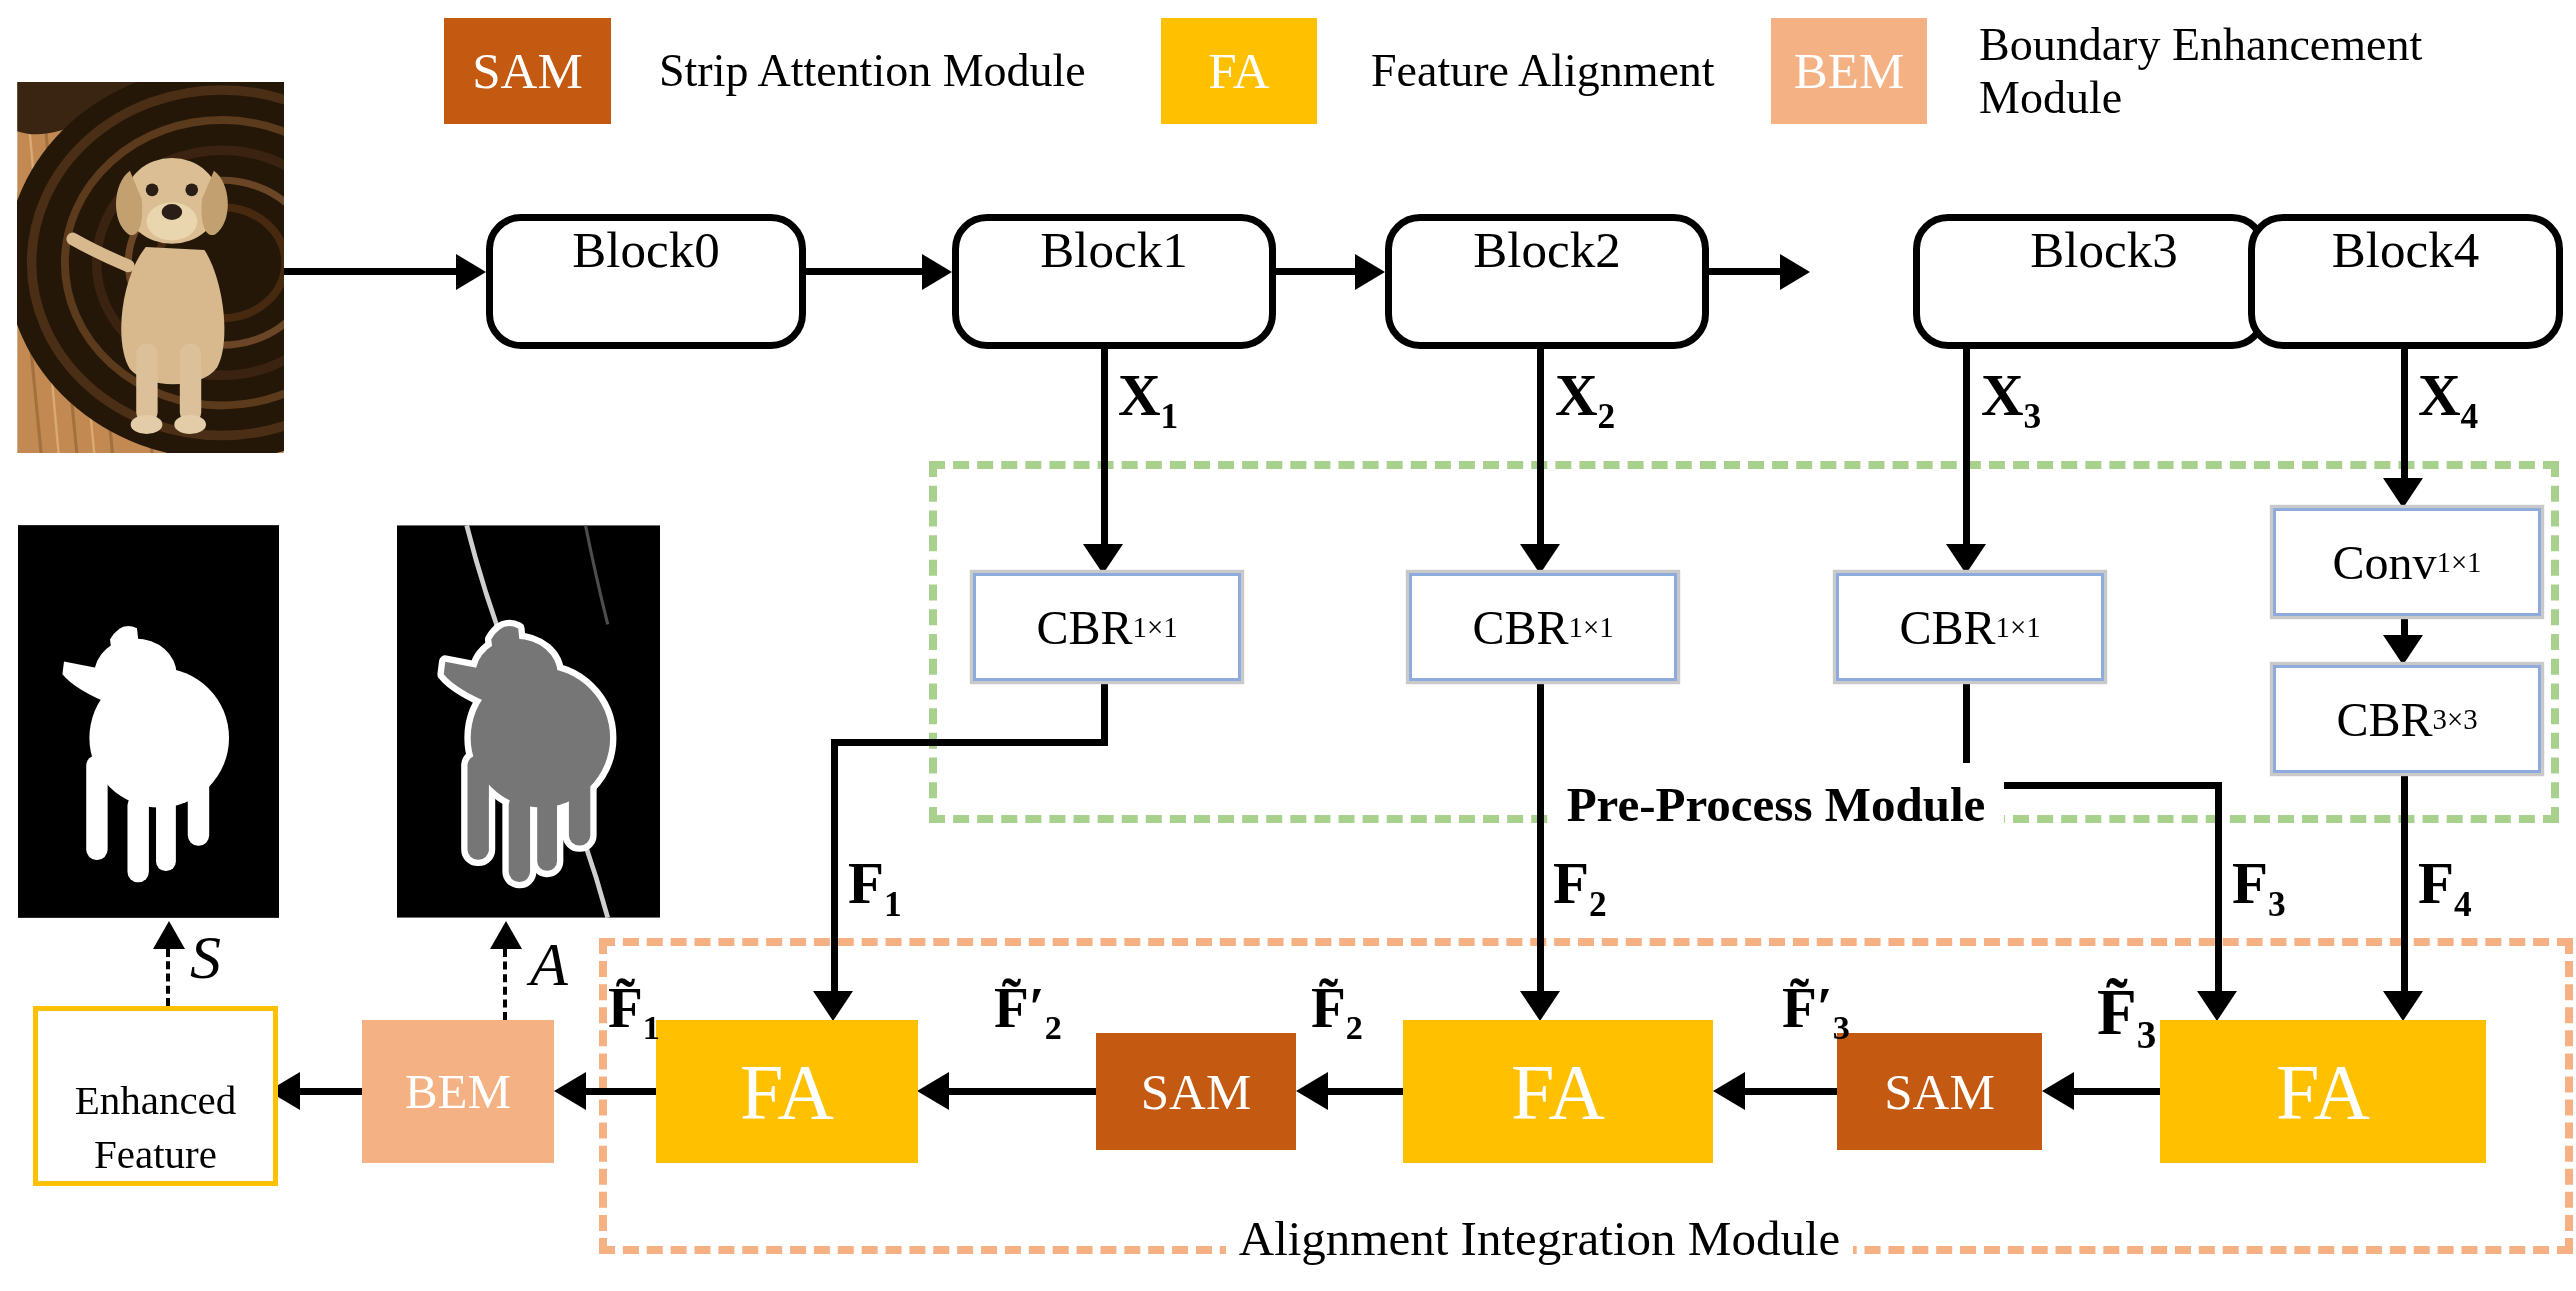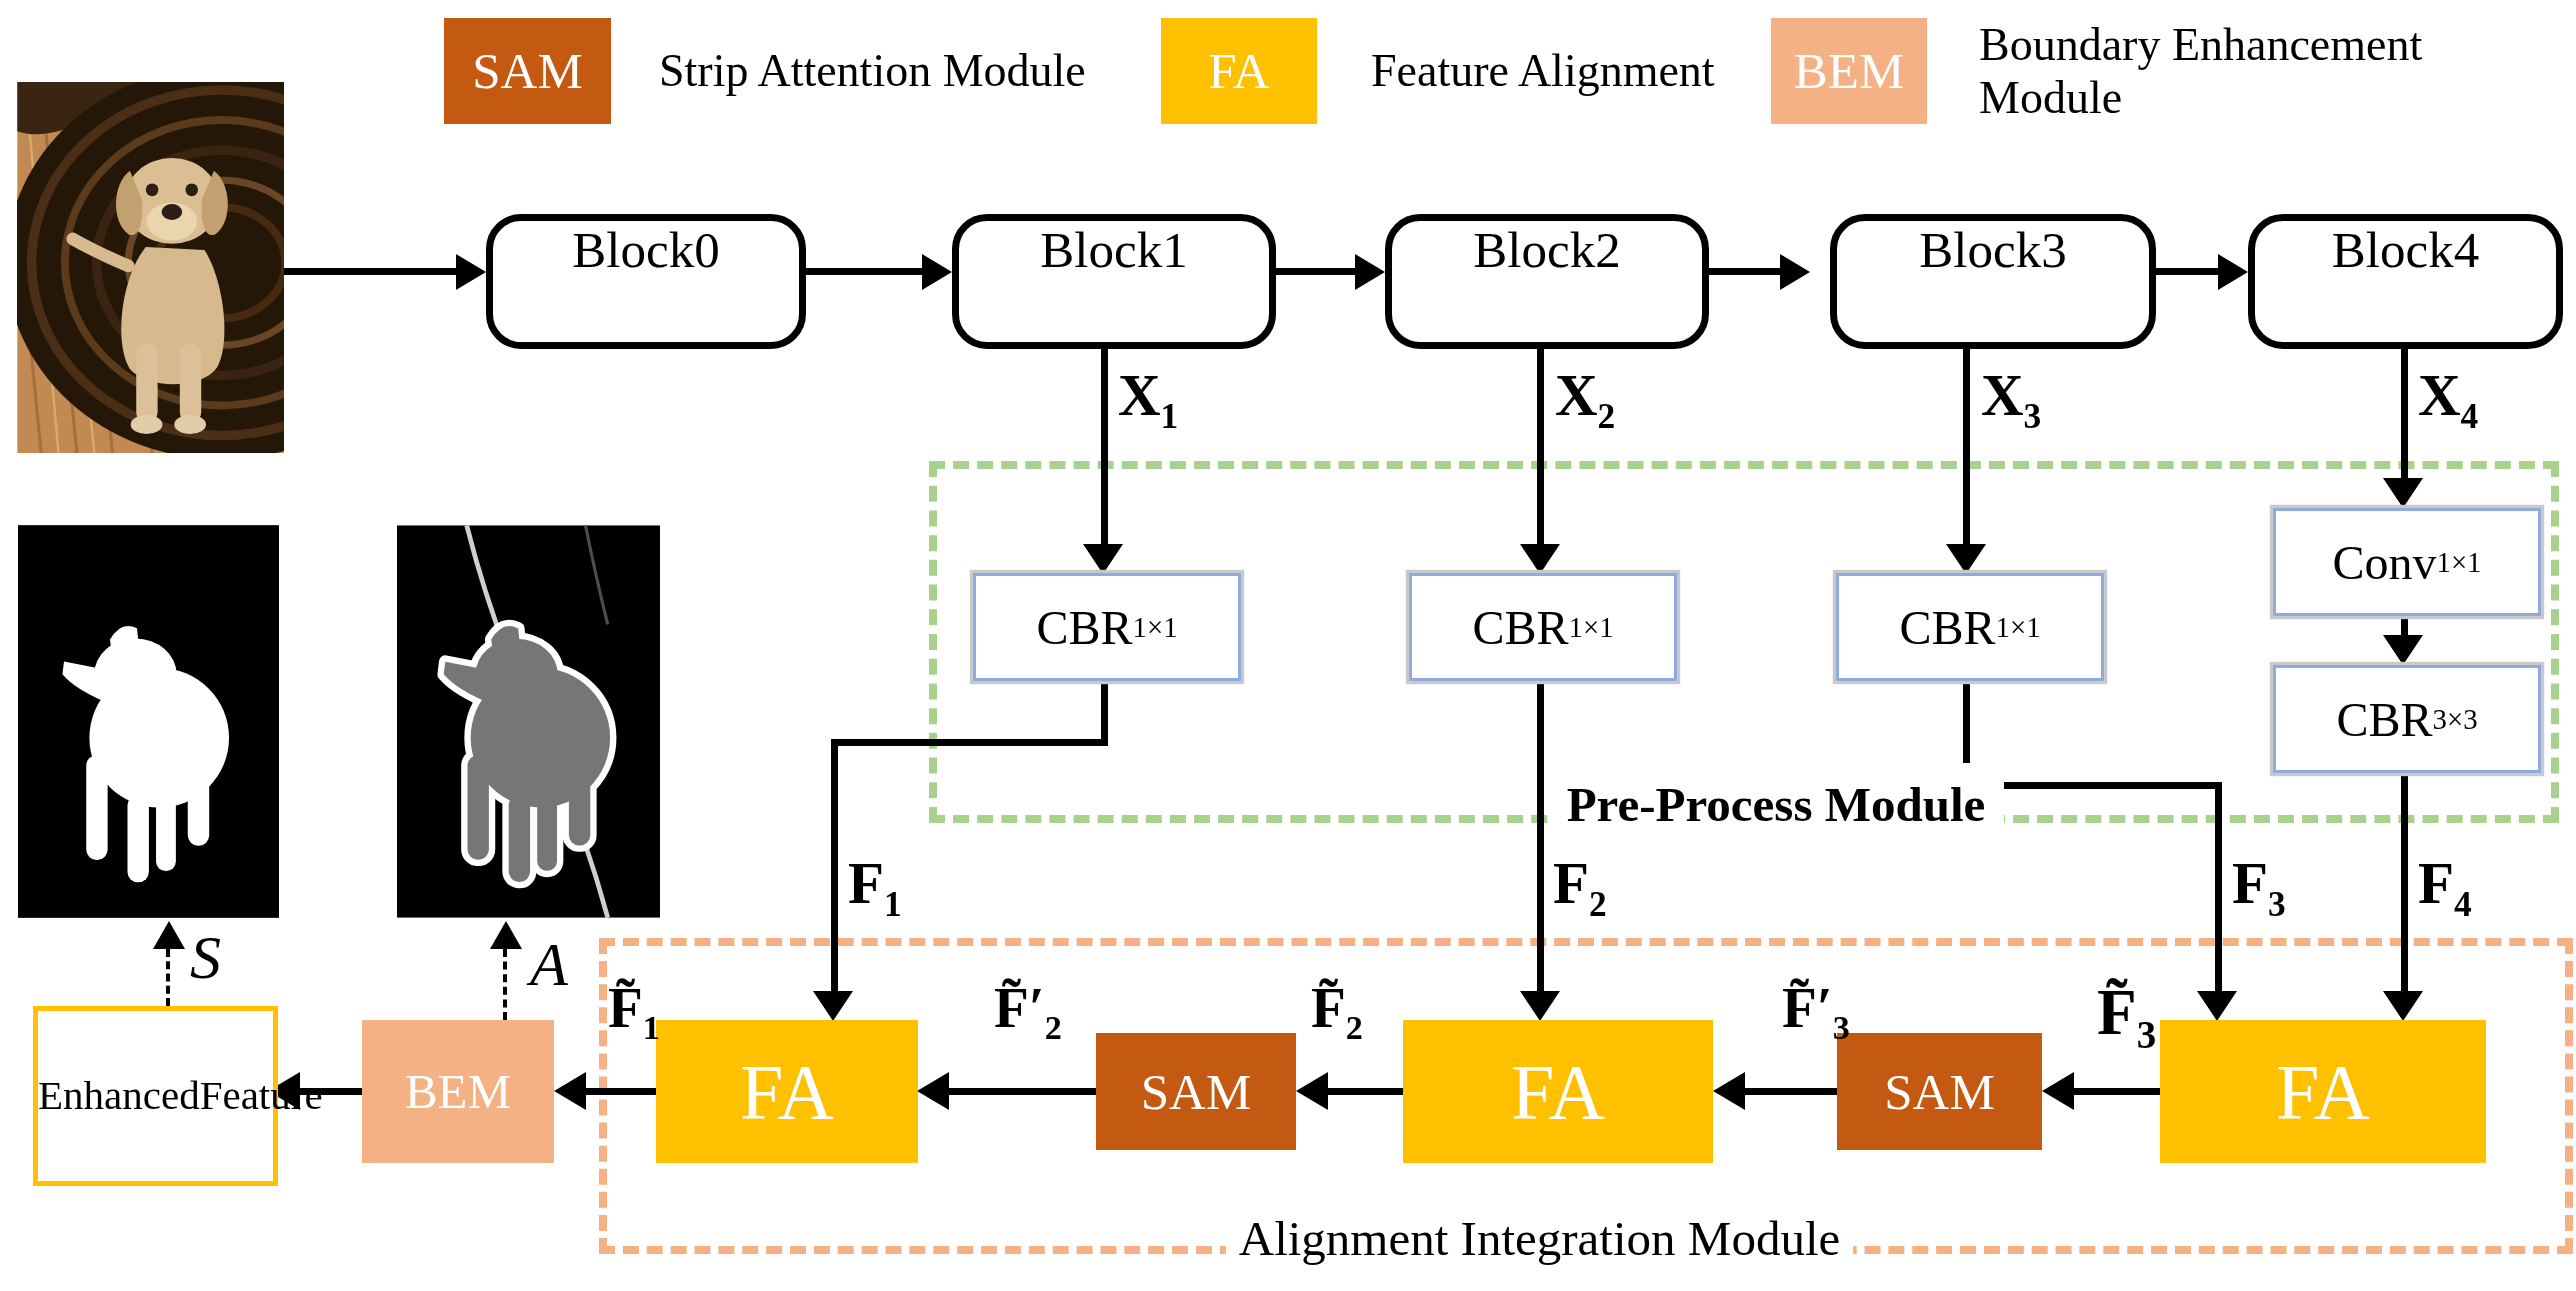--- a/index.html
+++ b/index.html
@@ -31,21 +31,21 @@
   .ah-d{position:absolute;width:0;height:0;border-left:20.6px solid transparent;border-right:20.6px solid transparent;
         border-top:30px solid #000;z-index:2;}
   .ah-u{position:absolute;width:0;height:0;border-left:16px solid transparent;border-right:16px solid transparent;
         border-bottom:28.6px solid #000;z-index:2;}
   
   .mbox{position:absolute;display:flex;align-items:center;justify-content:center;color:#fff;z-index:3;}
   
   .biglbl{position:absolute;font-size:59px;font-weight:bold;z-index:4;white-space:nowrap;}
   .itlbl{position:absolute;font-size:62px;font-style:italic;z-index:4;}
   .efbox{position:absolute;left:33px;top:1006px;width:235px;height:170px;border:5.6px solid #FFC000;background:#fff;
-         display:flex;align-items:center;justify-content:space-between;font-size:41px;line-height:1.3;z-index:3;}
+         display:flex;flex-direction:column;align-items:center;justify-content:flex-end;font-size:41px;line-height:1.3;z-index:3;}
   .img{position:absolute;z-index:3;}
   svg{display:block;}
 </style>
 </head>
 <body>
 
 <div class="stage">
 
   <div class="swatch" style="left: 444px; width: 167px; background-color: rgb(196, 89, 17);">
     <span>SAM</span>
@@ -104,21 +104,21 @@
 
   <div class="block" style="left:486px;width:306px;">
       <span>Block0</span>
     </div>
   <div class="block" style="left:952px;width:310px;">
       <span>Block1</span>
     </div>
   <div class="block" style="left:1385px;width:310px;">
       <span>Block2</span>
     </div>
-  <div class="block" style="left:1830px;width:312px;">
+  <div class="block" style="left:1913px;width:312px;padding-left:28px;">
       <span>Block3</span>
     </div>
   <div class="block" style="left:2248px;width:301px;">
       <span>Block4</span>
     </div>
 
   <div class="lh" style="left:283px;top:268px;width:174px;"></div>
   <div class="ah-r" style="left:456px;top:254px;"></div>
   <div class="lh" style="left:794px;top:268px;width:130px;"></div>
   <div class="ah-r" style="left:922px;top:254px;"></div>

